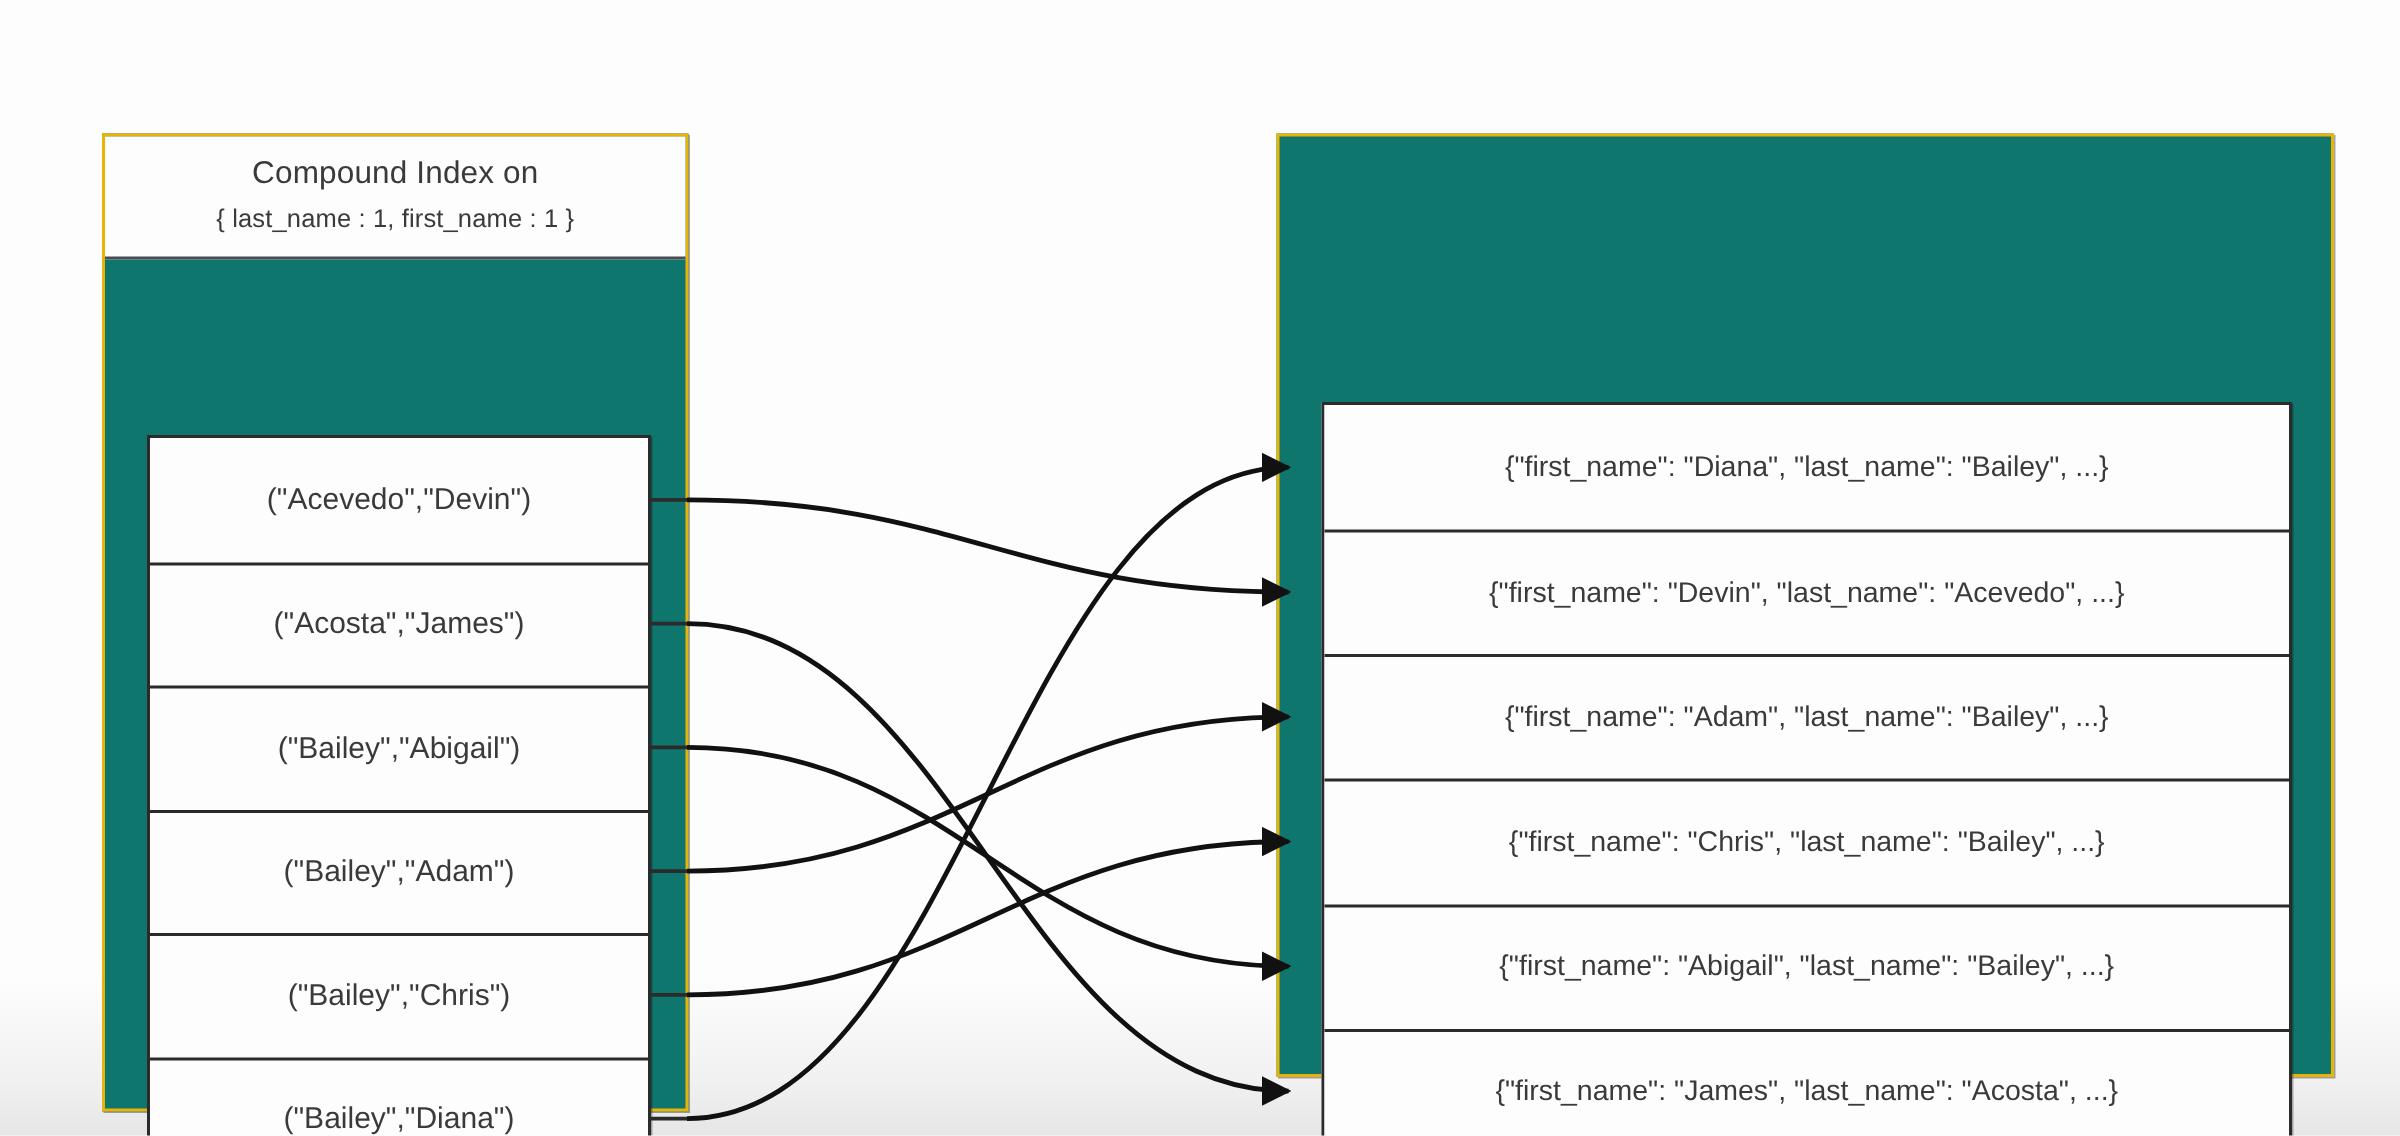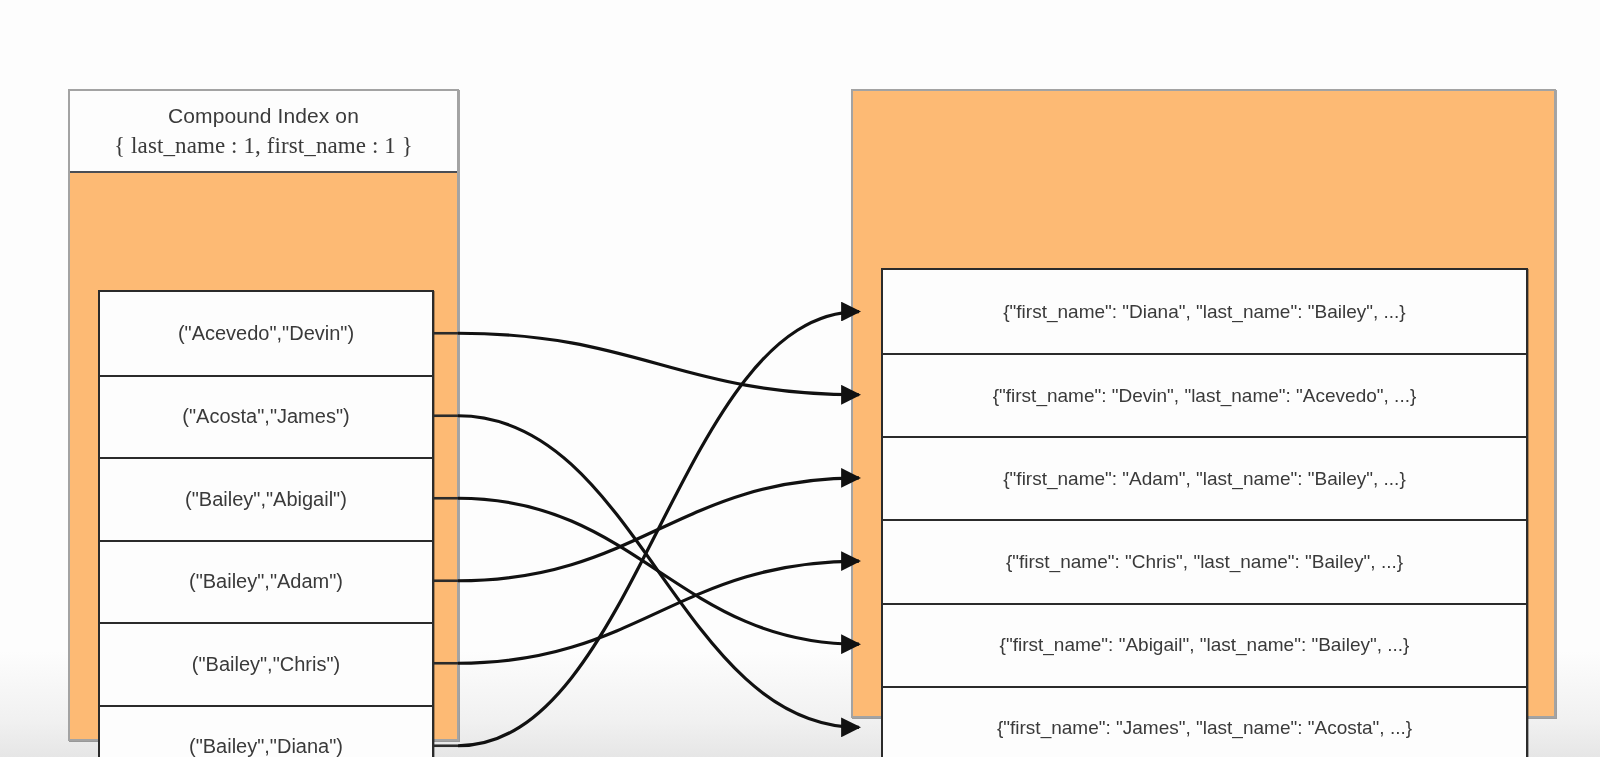--- a/index.html
+++ b/index.html
@@ -12,22 +12,22 @@
   body {
     background: linear-gradient(to bottom, #fdfdfd 0%, #fdfdfd 86%, #f1f1f1 95%, #e6e6e6 100%);
     position: relative;
   }
 
   #stage { position: absolute; inset: 0; }
 
   
   .panel {
     position: absolute;
-    background: #fdba74;
-    border: 2px solid #a3a3a3;
+    background: #0f766e;
+    border: 2px solid #eab308;
     box-shadow: 1px 1px 0 rgba(0,0,0,0.35);
   }
   #index-panel { left: 68px; top: 89px; width: 391px; height: 652px; }
   #docs-panel  { left: 851px; top: 89px; width: 705px; height: 629px; }
 
   .panel-title {
     position: absolute;
     left: 0; right: 0; top: 0;
     border-bottom: 2px solid #4a4e54;
     color: #3a3a3a;
@@ -37,21 +37,21 @@
     align-items: center;
     justify-content: center;
     font-size: 21px;
     line-height: 30px;
     letter-spacing: 0.1px;
     background: #fdfdfd;
   }
   #index-panel .panel-title { height: 82px; }
   #docs-panel  .panel-title { height: 58px; }
 
-  .title-line2 { font-size: 23px; font-family: Liberation Serif, serif; }
+  .title-line2 { font-size: 17px; }
 
   .panel-body {
     position: absolute;
     left: 0; right: 0; bottom: 0;
   }
   #index-panel .panel-body { top: 82px; }
   #docs-panel  .panel-body { top: 58px; }
 
   
   .rows {

